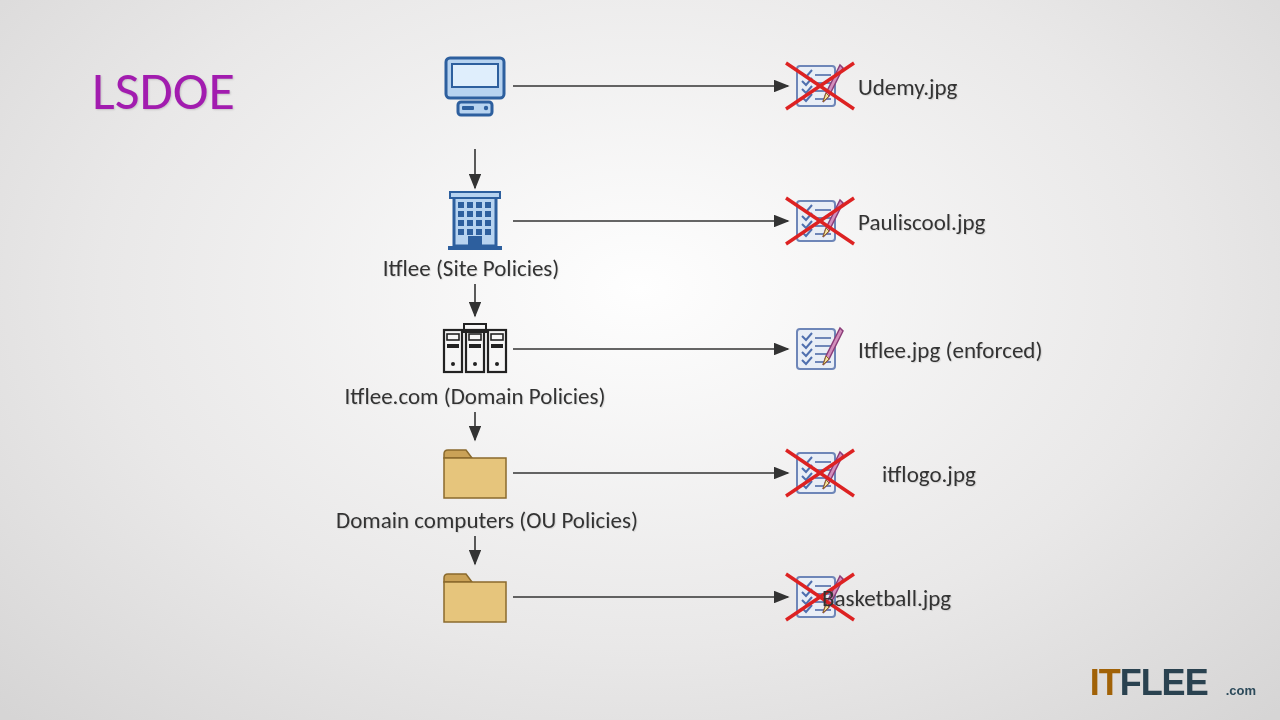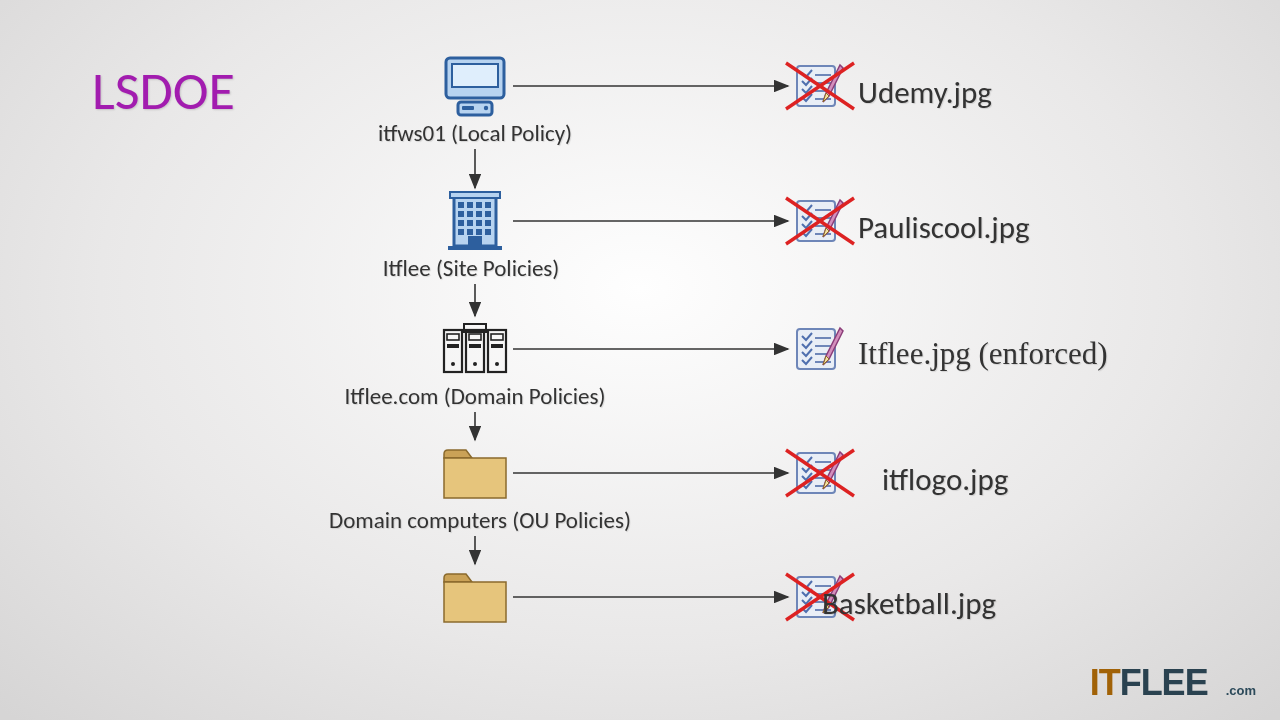--- a/index.html
+++ b/index.html
@@ -32,21 +32,21 @@
     position: absolute;
     top: 64px;
     width: 360px;
     text-align: center;
     font-size: 23px;
     color: #333;
     text-shadow: 1px 1px 1px rgba(0,0,0,0.12);
   }
   .gpo-label {
     position: absolute;
-    font-size: 31px;
+    font-size: 23px;
     color: #333;
     text-shadow: 1px 1px 1px rgba(0,0,0,0.12);
     white-space: nowrap;
   }
   .brand {
     position: absolute;
     right: 24px; bottom: 16px;
     font-family: Arial, sans-serif;
     font-weight: 800;
     font-size: 36px;
@@ -80,21 +80,20 @@
     <div class="row" style="top: 55px;">
       <div class="icon-col" style="left: 435px;">
         <svg width="70" height="64" viewBox="0 0 70 64">
           <rect x="6" y="4" width="58" height="40" rx="4" fill="#b7d3f0" stroke="#2d5f9e" stroke-width="3"></rect>
           <rect x="12" y="10" width="46" height="23" fill="#dfeefc" stroke="#2d5f9e" stroke-width="2"></rect>
           <rect x="18" y="48" width="34" height="13" rx="3" fill="#b7d3f0" stroke="#2d5f9e" stroke-width="3"></rect>
           <circle cx="46" cy="54" r="2.2" fill="#2d5f9e"></circle>
           <rect x="22" y="52" width="12" height="4" fill="#2d5f9e" rx="1"></rect>
         </svg>
       </div>
-      <div class="level-label" style="left: 295px;">itfws01 (Local Policy)</div>
       <div style="position: absolute; left: 793px; top: 7px; width: 54px; height: 48px;">
         <svg width="54" height="48" viewBox="0 0 54 48">
           <rect x="4" y="4" width="38" height="40" rx="3" fill="#e9eef6" stroke="#6e86b8" stroke-width="2"></rect>
           <path d="M9 11 l4 4 l6 -7" fill="none" stroke="#4f6fae" stroke-width="2"></path>
           <line x1="22" y1="13" x2="38" y2="13" stroke="#6e86b8" stroke-width="2"></line>
           <path d="M9 19 l4 4 l6 -7" fill="none" stroke="#4f6fae" stroke-width="2"></path>
           <line x1="22" y1="21" x2="38" y2="21" stroke="#6e86b8" stroke-width="2"></line>
           <path d="M9 27 l4 4 l6 -7" fill="none" stroke="#4f6fae" stroke-width="2"></path>
           <line x1="22" y1="29" x2="38" y2="29" stroke="#6e86b8" stroke-width="2"></line>
           <path d="M9 35 l4 4 l6 -7" fill="none" stroke="#4f6fae" stroke-width="2"></path>
@@ -189,30 +188,30 @@
           <path d="M9 19 l4 4 l6 -7" fill="none" stroke="#4f6fae" stroke-width="2"></path>
           <line x1="22" y1="21" x2="38" y2="21" stroke="#6e86b8" stroke-width="2"></line>
           <path d="M9 27 l4 4 l6 -7" fill="none" stroke="#4f6fae" stroke-width="2"></path>
           <line x1="22" y1="29" x2="38" y2="29" stroke="#6e86b8" stroke-width="2"></line>
           <path d="M9 35 l4 4 l6 -7" fill="none" stroke="#4f6fae" stroke-width="2"></path>
           <line x1="22" y1="37" x2="38" y2="37" stroke="#6e86b8" stroke-width="2"></line>
           <path d="M50 6 L36 34 L30 40 L33 31 L47 3 Z" fill="#d48fbd" stroke="#8b3e79" stroke-width="1.5"></path>
           <path d="M30 40 L33 31 L36 34 Z" fill="#f4dfa0" stroke="#8b6b2a" stroke-width="1"></path>
         </svg>
       </div>
-      <div class="gpo-label" style="left: 858px; top: 18px; font-family: Liberation Serif, serif;">Itflee.jpg (enforced)</div>
+      <div class="gpo-label" style="left: 858px; top: 18px;">Itflee.jpg (enforced)</div>
     </div>
     <div class="row" style="top: 442px;">
       <div class="icon-col" style="left: 435px;">
         <svg width="70" height="58" viewBox="0 0 70 58">
           <path d="M4 14 L4 10 Q4 6 8 6 L26 6 L32 14 Z" fill="#caa257" stroke="#8a6a2d" stroke-width="1.5"></path>
           <rect x="4" y="14" width="62" height="40" fill="#e6c57c" stroke="#8a6a2d" stroke-width="1.5"></rect>
         </svg>
       </div>
-      <div class="level-label" style="left: 300px;">Domain computers (OU Policies)</div>
+      <div class="level-label" style="left: 307px;">Domain computers (OU Policies)</div>
       <div style="position: absolute; left: 793px; top: 7px; width: 54px; height: 48px;">
         <svg width="54" height="48" viewBox="0 0 54 48">
           <rect x="4" y="4" width="38" height="40" rx="3" fill="#e9eef6" stroke="#6e86b8" stroke-width="2"></rect>
           <path d="M9 11 l4 4 l6 -7" fill="none" stroke="#4f6fae" stroke-width="2"></path>
           <line x1="22" y1="13" x2="38" y2="13" stroke="#6e86b8" stroke-width="2"></line>
           <path d="M9 19 l4 4 l6 -7" fill="none" stroke="#4f6fae" stroke-width="2"></path>
           <line x1="22" y1="21" x2="38" y2="21" stroke="#6e86b8" stroke-width="2"></line>
           <path d="M9 27 l4 4 l6 -7" fill="none" stroke="#4f6fae" stroke-width="2"></path>
           <line x1="22" y1="29" x2="38" y2="29" stroke="#6e86b8" stroke-width="2"></line>
           <path d="M9 35 l4 4 l6 -7" fill="none" stroke="#4f6fae" stroke-width="2"></path>

